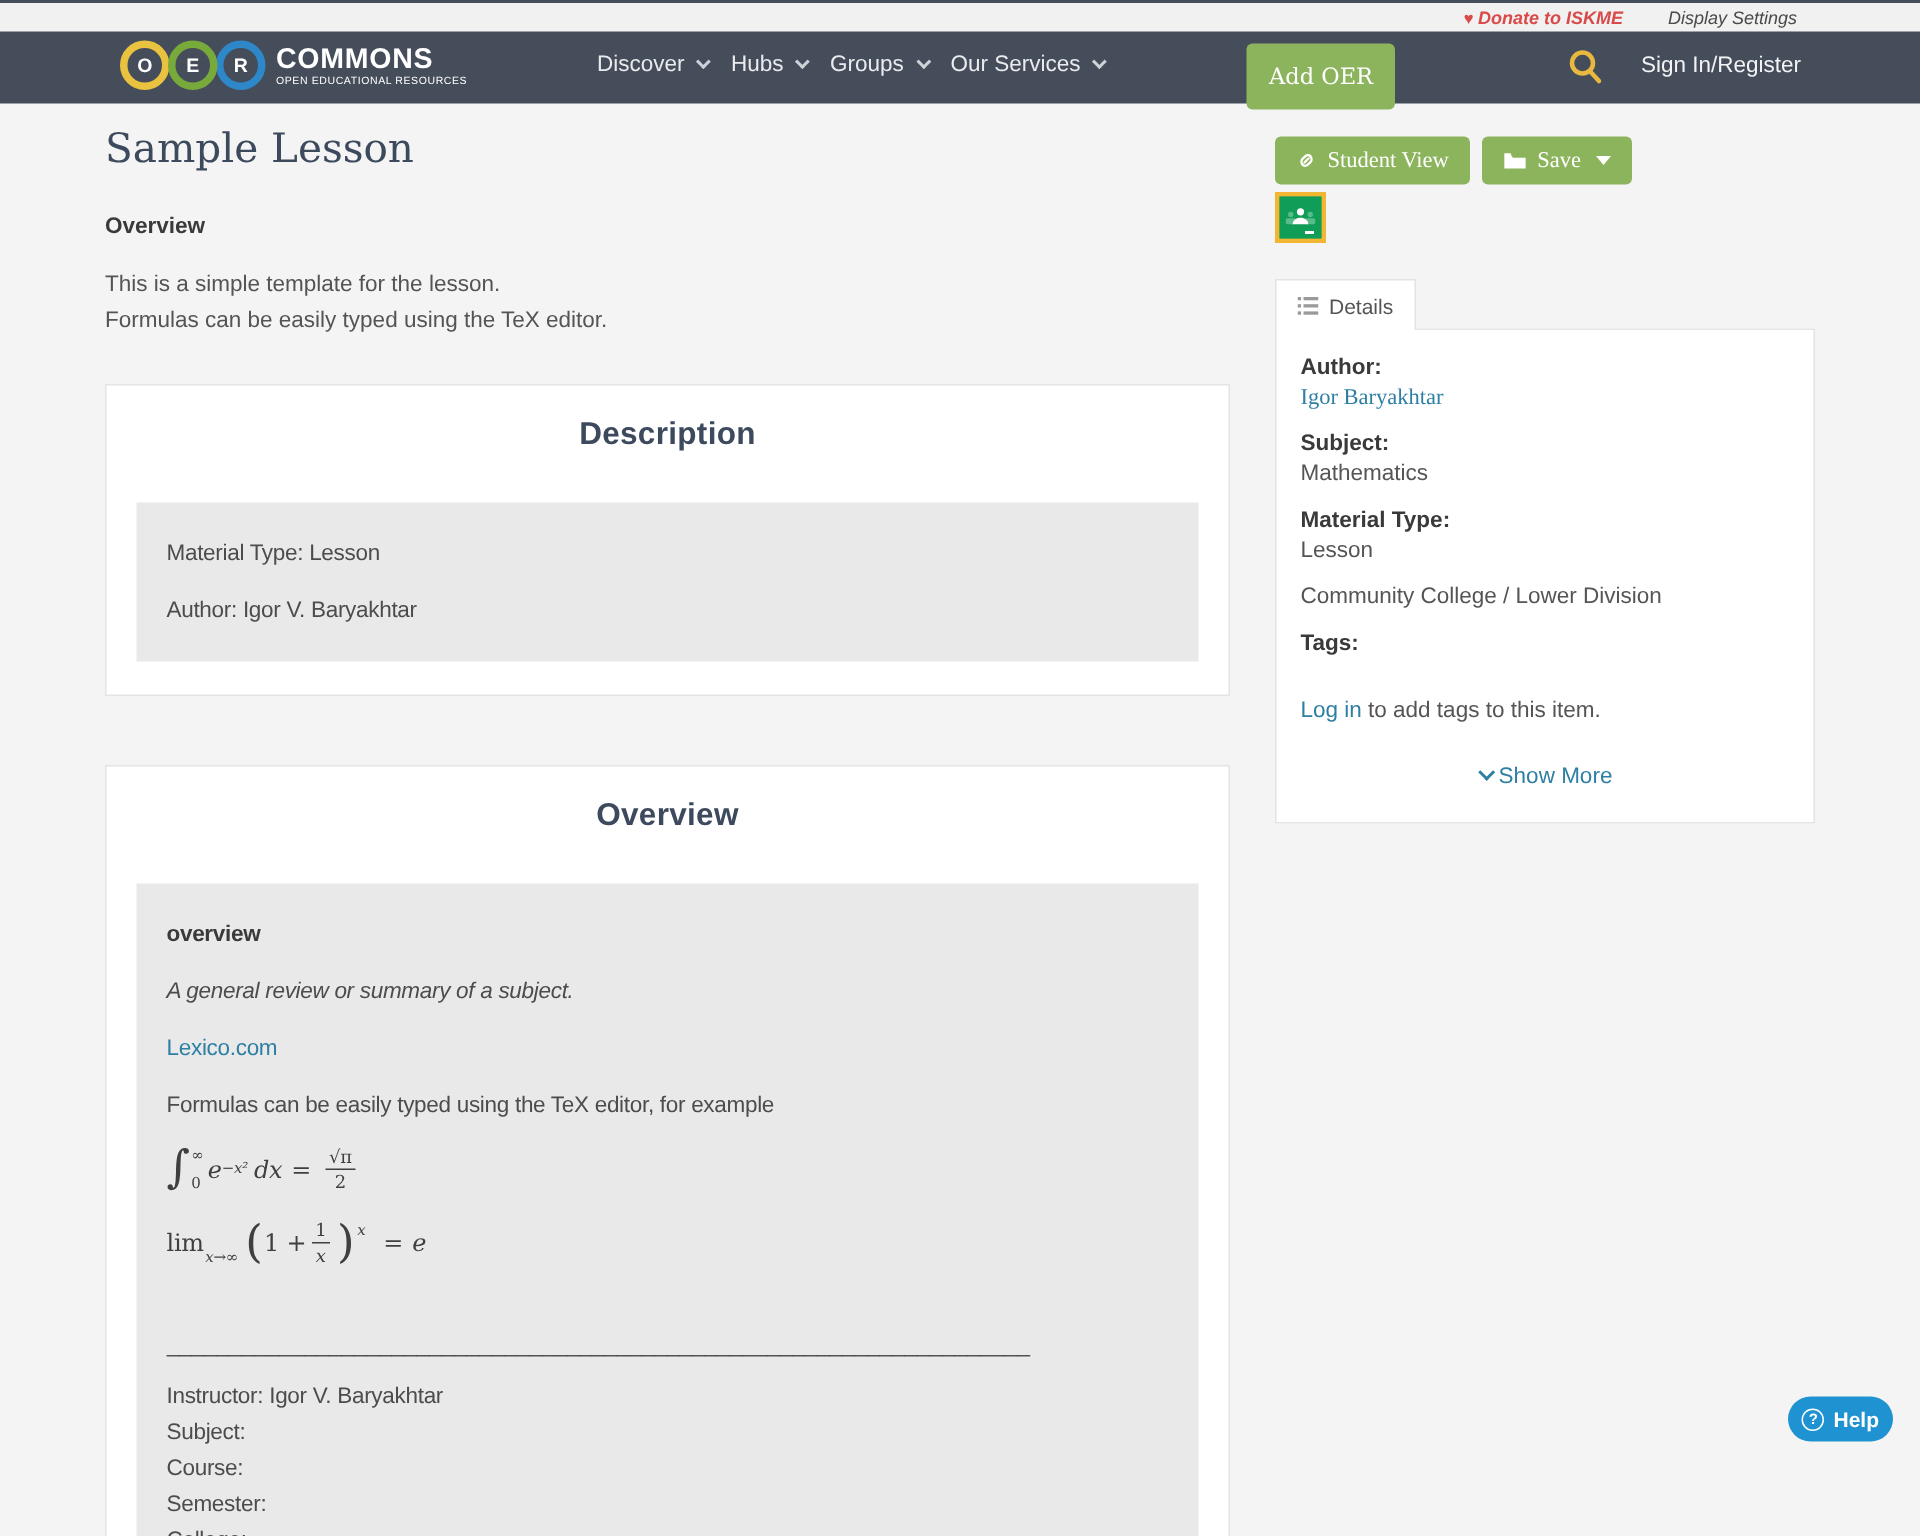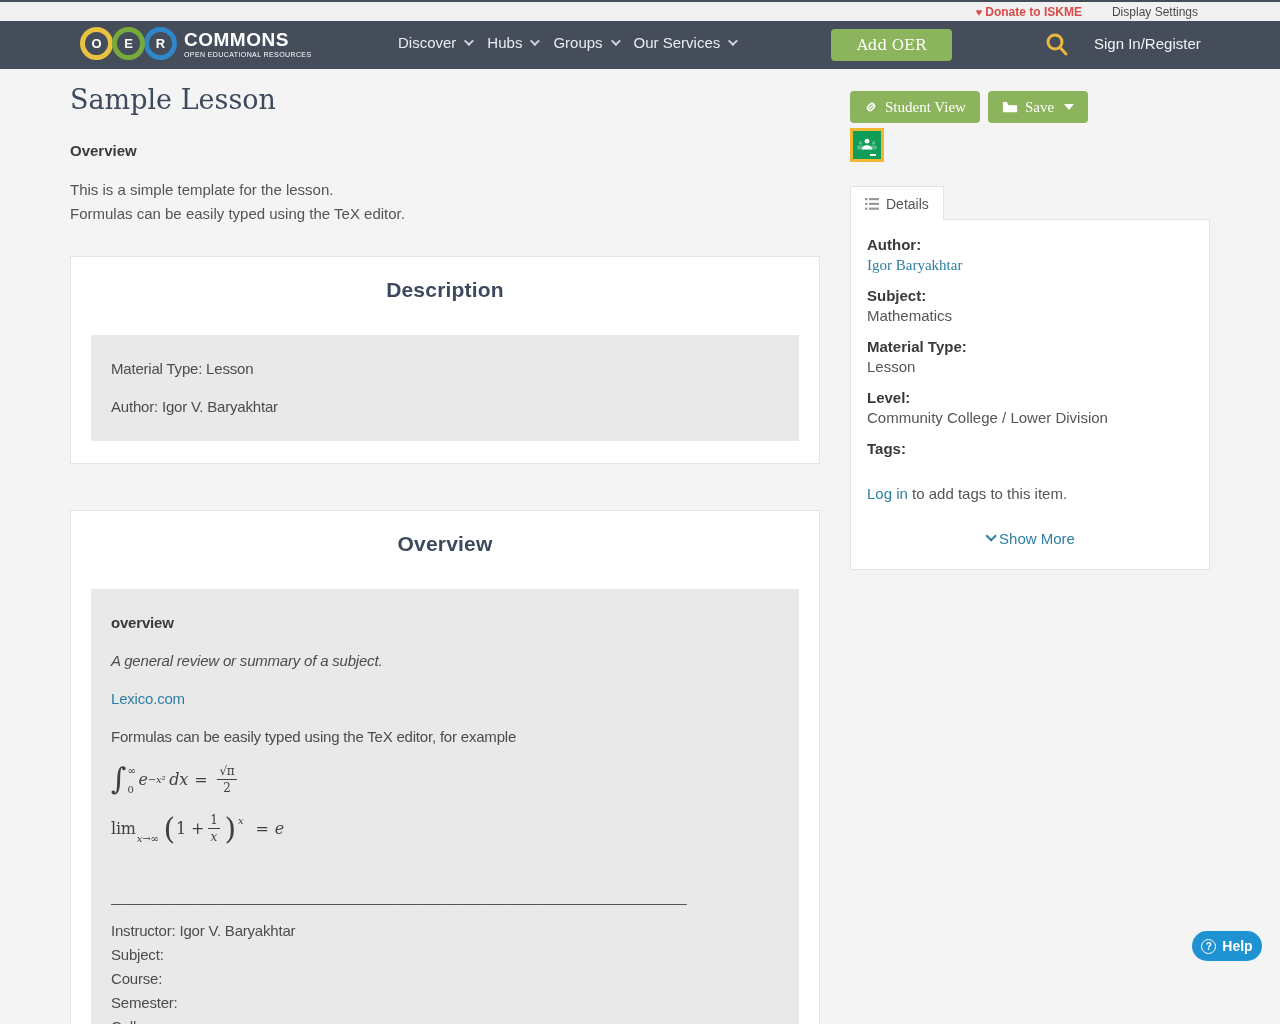--- a/index.html
+++ b/index.html
@@ -1,42 +1,42 @@
 <!DOCTYPE html>
 <html><head>
 <meta charset="utf-8">
 <style>
   * { margin:0; padding:0; box-sizing:border-box; }
   html,body { width:1280px; height:1024px; overflow:hidden; }
   body { font-family:"Liberation Sans", sans-serif; background:#f4f4f5; position:relative; }
 
   
   .top-strip { height:2px; background:#454d5b; }
-  .topbar { height:19px; background:#f1f1f2; display:flex; justify-content:flex-end; align-items:center; padding-right:82px; gap:30px; }
+  .topbar { height:19px; background:#f1f1f2; display:flex; justify-content:flex-end; align-items:center; padding-right:82px; gap:30px;font-style:italic; }
   .topbar a { font-size:12px; text-decoration:none; cursor:pointer; }
   .donate { color:#d94a4a; font-weight:bold; }
   .donate .heart { font-size:11px; margin-right:3px; }
   .display-settings { color:#4a4a4a; }
 
   
   .navbar { height:48px; background:#454d5b; position:relative; }
   .logo { position:absolute; left:80px; top:6px; display:flex; align-items:center; cursor:pointer; }
   .logo-circle { width:33px; height:33px; border-radius:50%; border:5px solid; background:#454d5b;
                  color:#fff; font-weight:bold; font-size:13px; display:flex; align-items:center; justify-content:center; margin-right:-1px; }
   .ring-o { border-color:#e9c23f; }
   .ring-e { border-color:#78a93b; z-index:1; }
   .ring-r { border-color:#2d87c8; }
   .logo-text { margin-left:8px; color:#fff; line-height:1; }
   .logo-title { font-size:19px; font-weight:bold; letter-spacing:.5px; }
   .logo-sub { font-size:7px; letter-spacing:.4px; margin-top:2px; }
   .nav-menus { position:absolute; left:398px; top:0; height:42px; display:flex; align-items:center; gap:16px; }
   .nav-item { color:#e9ebee; font-size:15px; display:flex; align-items:center; gap:8px; cursor:pointer; }
   .chev { width:7px; height:7px; border-right:2px solid #cfd3d9; border-bottom:2px solid #cfd3d9; transform:rotate(45deg) translateY(-2px); display:inline-block; }
-  .add-oer { position:absolute; left:831px; top:8px; height:32px; background:#8cb45c; border:none; border-radius:4px;
-             color:#fff; font-family:"DejaVu Serif", serif; font-size:15px; padding:0 26px; cursor:pointer; }
+  .add-oer { position:absolute; left:831px; top:8px; height:44px; background:#8cb45c; border:none; border-radius:4px;
+             color:#fff; font-family:"DejaVu Serif", serif; font-size:15px; padding:0 15px; cursor:pointer; }
   .search-btn { position:absolute; left:1044px; top:11px; width:26px; height:26px; cursor:pointer; }
   .signin { position:absolute; left:1094px; top:14px; color:#f2f3f5; font-size:15px; cursor:pointer; text-decoration:none; }
 
   
   .content { position:absolute; left:70px; top:84px; width:750px; }
   .page-title { font-family:"DejaVu Serif", serif; font-weight:500; font-size:27px; color:#3d4a5d; }
   .sect-label { font-size:15px; font-weight:bold; color:#3a3a3a; margin-top:27px; }
   .intro p { font-size:15px; color:#545454; line-height:24px; }
   .intro { margin-top:19px; }
 
@@ -261,21 +261,20 @@
       </div>
       <div class="fld">
         <div class="fld-label">Subject:</div>
         <div class="fld-value">Mathematics</div>
       </div>
       <div class="fld">
         <div class="fld-label">Material Type:</div>
         <div class="fld-value">Lesson</div>
       </div>
       <div class="fld">
-        <div class="fld-label">Level:</div>
         <div class="fld-value">Community College / Lower Division</div>
       </div>
       <div class="fld">
         <div class="fld-label">Tags:</div>
         <div class="fld-value"></div>
       </div>
       <div class="login-line"><a class="teal">Log in</a><span> to add tags to this item.</span></div>
       <div class="show-more">
         <a>
             <span class="chev-blue"></span>

